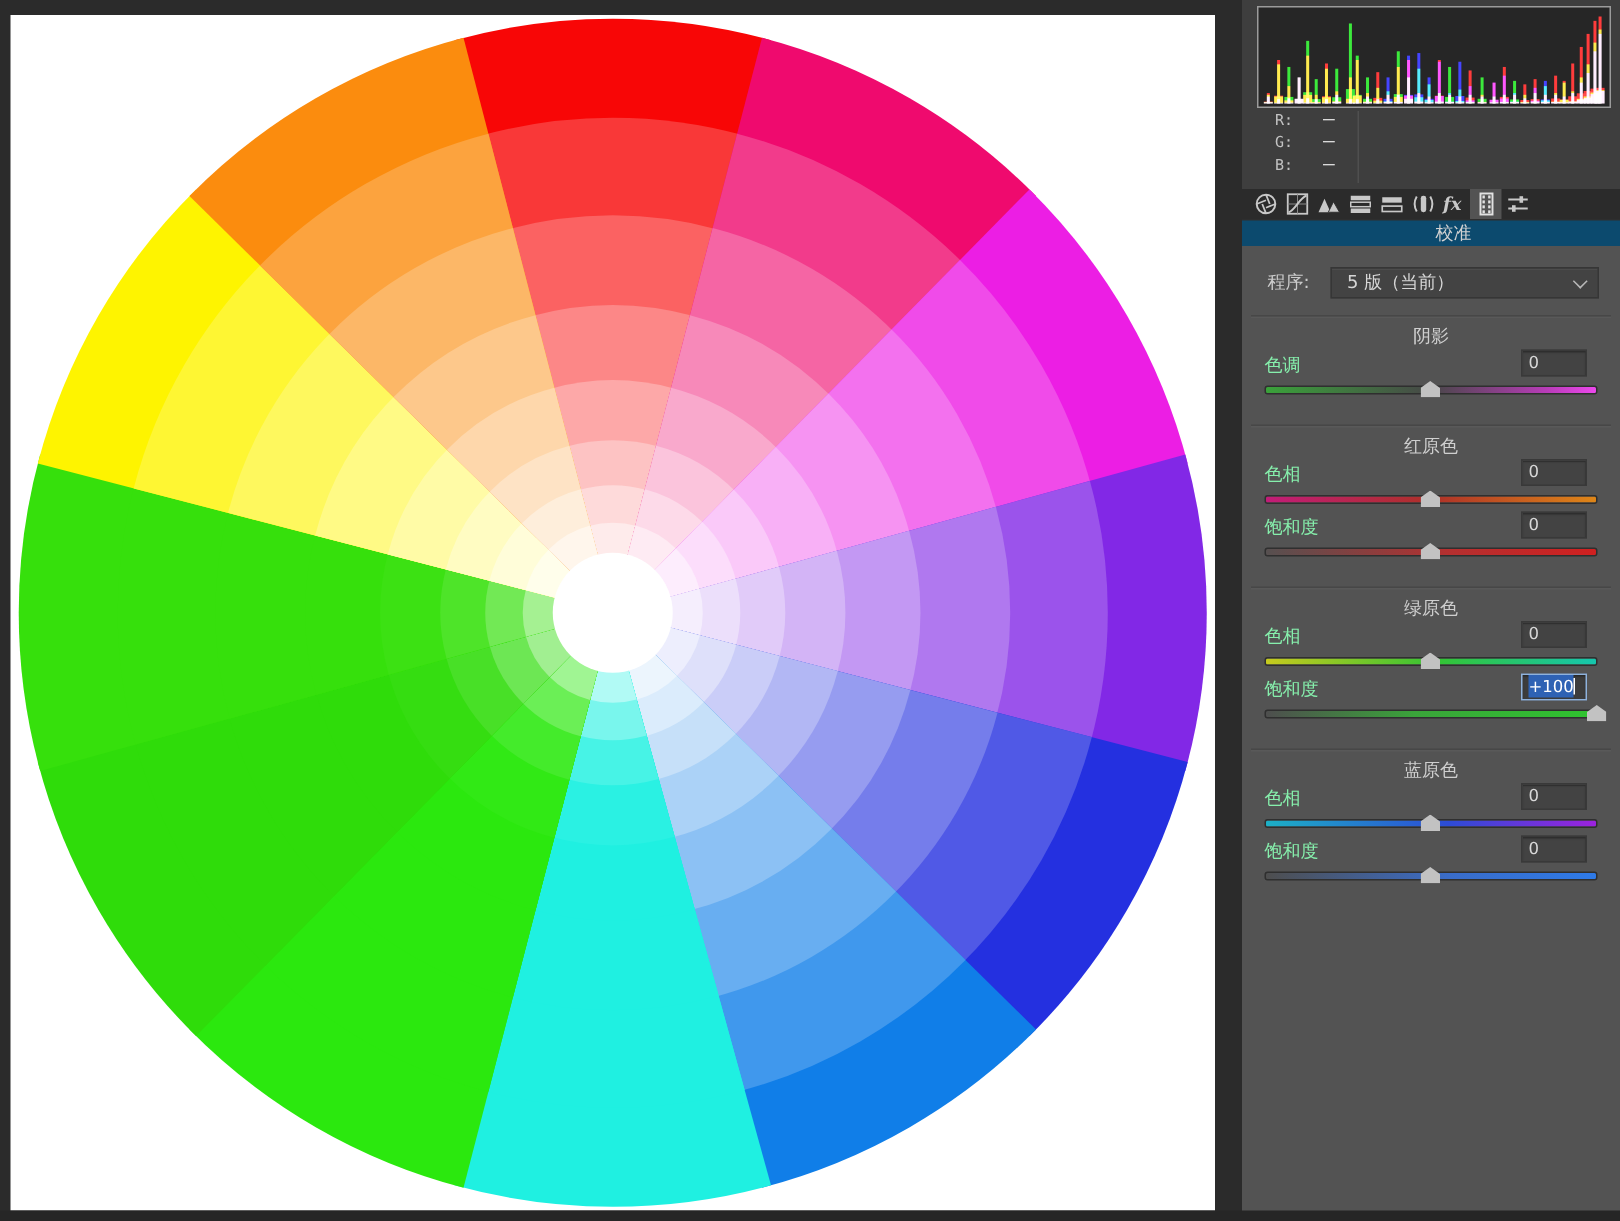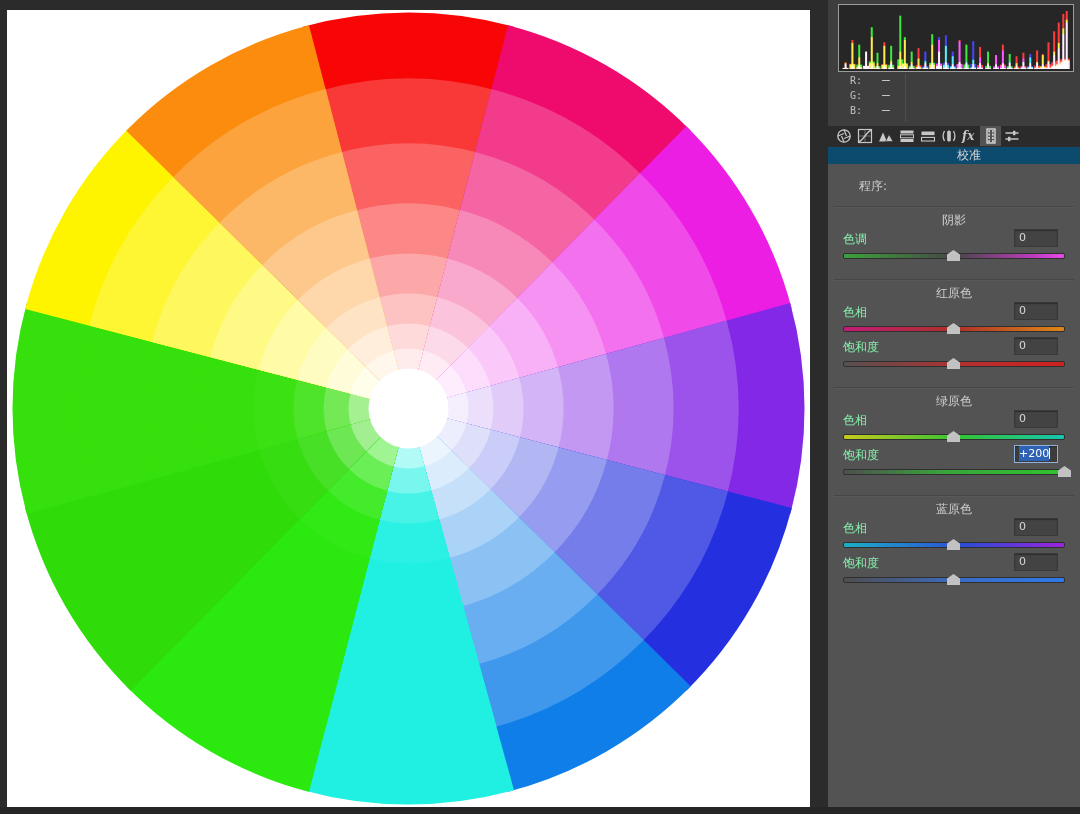--- a/index.html
+++ b/index.html
@@ -27,21 +27,21 @@
   .tab{width:21px;height:20px;display:flex;align-items:center;justify-content:center;cursor:pointer;}
   .tab.selected{background:#535353;}
   .tab svg{display:block;}
 
   .title-bar{position:relative;width:282px;height:17px;background:#0c4a6e;border-top:1px solid #2E2E2E;}
   .title-bar .title{display:block;text-align:center;font-size:12px;line-height:17px;color:#D2D2D2;}
   .menu-btn{position:absolute;right:3px;top:3px;width:14px;height:11px;cursor:pointer;
             background:repeating-linear-gradient(#C4C4C4 0 1.5px,transparent 1.5px 3.4px);}
 
   .panel-body{position:relative;width:252px;}
-  .profile-row{display:flex;align-items:center;margin:14px 14px 0 17px;text-align:right;}
+  .profile-row{display:flex;align-items:center;margin:14px 14px 0 17px;}
   .profile-row .plabel{font-size:12px;color:#CCCCCC;width:42px;}
   .dropdown{position:relative;flex:1;height:19px;background:#434343;border:1px solid #363636;
             box-shadow:inset 0 1px 0 rgba(255,255,255,.05);font-size:12px;line-height:19px;color:#D6D6D6;
             padding-left:10px;cursor:pointer;}
   .dd-chevron{position:absolute;right:8px;top:5px;width:6px;height:6px;border-right:1.6px solid #B8B8B8;
               border-bottom:1.6px solid #B8B8B8;transform:rotate(45deg);}
 
   .divider{height:1px;background:#474747;margin:11px 6px 0 6px;box-shadow:0 1px 0 rgba(255,255,255,.04);}
 
   .sec{padding:0 15px;}
@@ -472,20 +472,24 @@
     </div>
 
     <div class="title-bar">
       <span class="title">校准</span>
       <span class="menu-btn"></span>
     </div>
 
     <div class="panel-body">
       <div class="profile-row">
         <span class="plabel">程序:</span>
+        <div class="dropdown">
+          <span>5 版（当前）</span>
+          <span class="dd-chevron"></span>
+        </div>
       </div>
       <div class="divider"></div>
       <div id="sections">
   <div>
     <div class="sec">
       <div class="sec-title">阴影</div>
       <div class="rows">
   <div>
     <div class="slider-row">
       <span class="slabel">色调</span>
@@ -544,21 +548,21 @@
     </div>
     <div class="slider">
       <div class="track" style="background: linear-gradient(to right, rgb(198, 202, 30) 0%, rgb(52, 196, 52) 52%, rgb(22, 198, 174) 100%);"></div>
       <div class="handle" style="left: calc(50% - 7px);"></div>
     </div>
   </div>
 
   <div>
     <div class="slider-row">
       <span class="slabel">饱和度</span>
-      <span class="valbox selected"><span class="sel">+200</span><span class="caret"></span></span>
+      <span class="valbox selected"><span class="sel">+100</span><span class="caret"></span></span>
     </div>
     <div class="slider">
       <div class="track" style="background: linear-gradient(to right, rgb(78, 78, 78) 0%, rgb(58, 164, 58) 45%, rgb(47, 196, 47) 100%);"></div>
       <div class="handle" style="left: calc(100% - 7px);"></div>
     </div>
   </div>
 </div>
       <div class="sec-pad"></div>
     </div>
     <div class="divider"></div>

